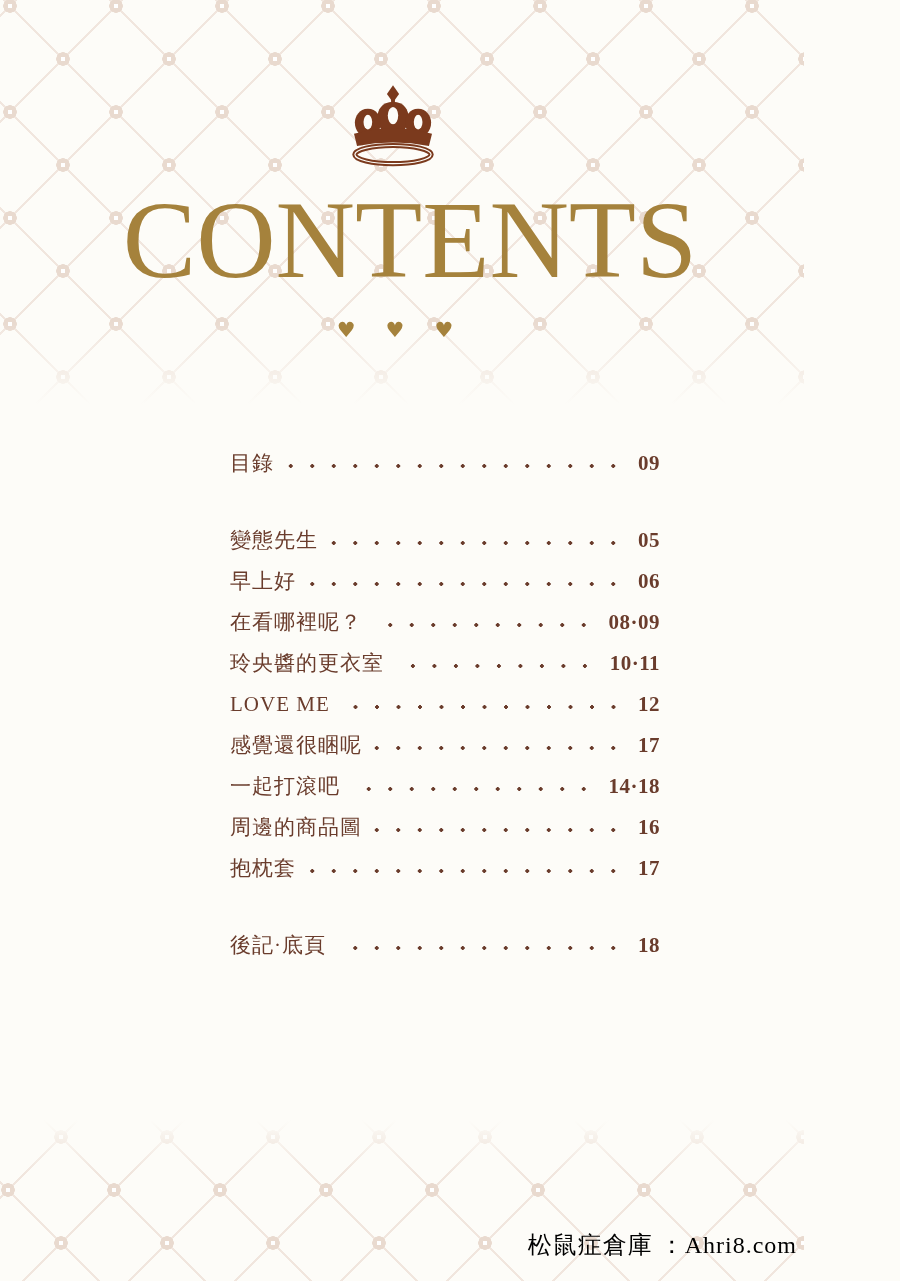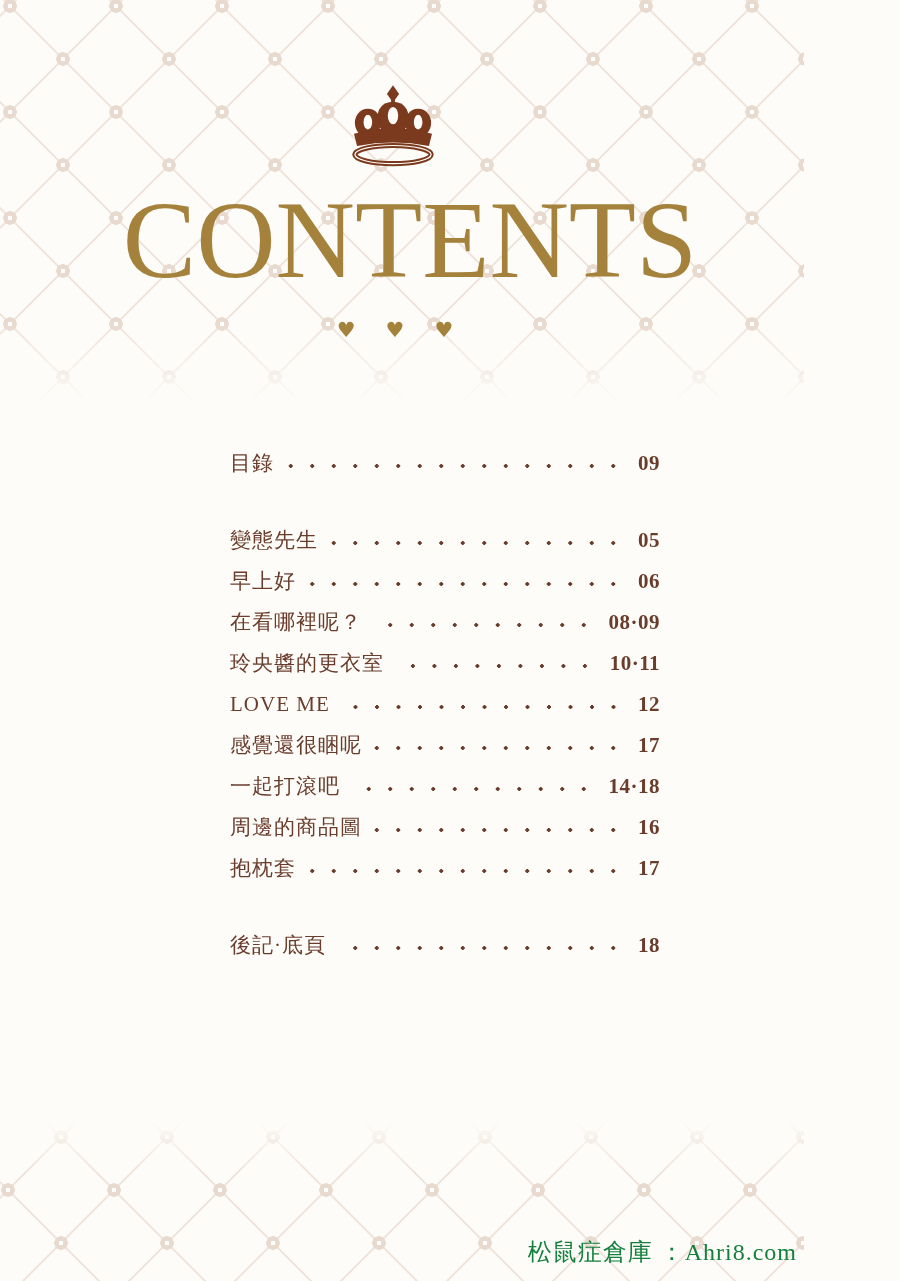--- a/index.html
+++ b/index.html
@@ -82,22 +82,22 @@
     background-image: radial-gradient(circle, #6a3c2c 1.6px, rgba(106,60,44,0) 1.9px);
     background-size: 21.5px 30px;
     background-position: right 2px top 3px;
   }
   .toc-page {
     font-size: 21px; font-weight: bold; letter-spacing: 0.5px; white-space: nowrap;
   }
 
   
   .watermark {
-    position: absolute; right: 7px; bottom: 13px;
-    color: #15803d; font-size: 24px; letter-spacing: 1px;
+    position: absolute; right: 7px; bottom: 20px;
+    color: #000000; font-size: 24px; letter-spacing: 1px;
     white-space: nowrap;
   }
 </style>
 </head>
 <body>
 
 <div class="page">
 
   <div class="band top"></div>
   <div class="band bottom"></div>

